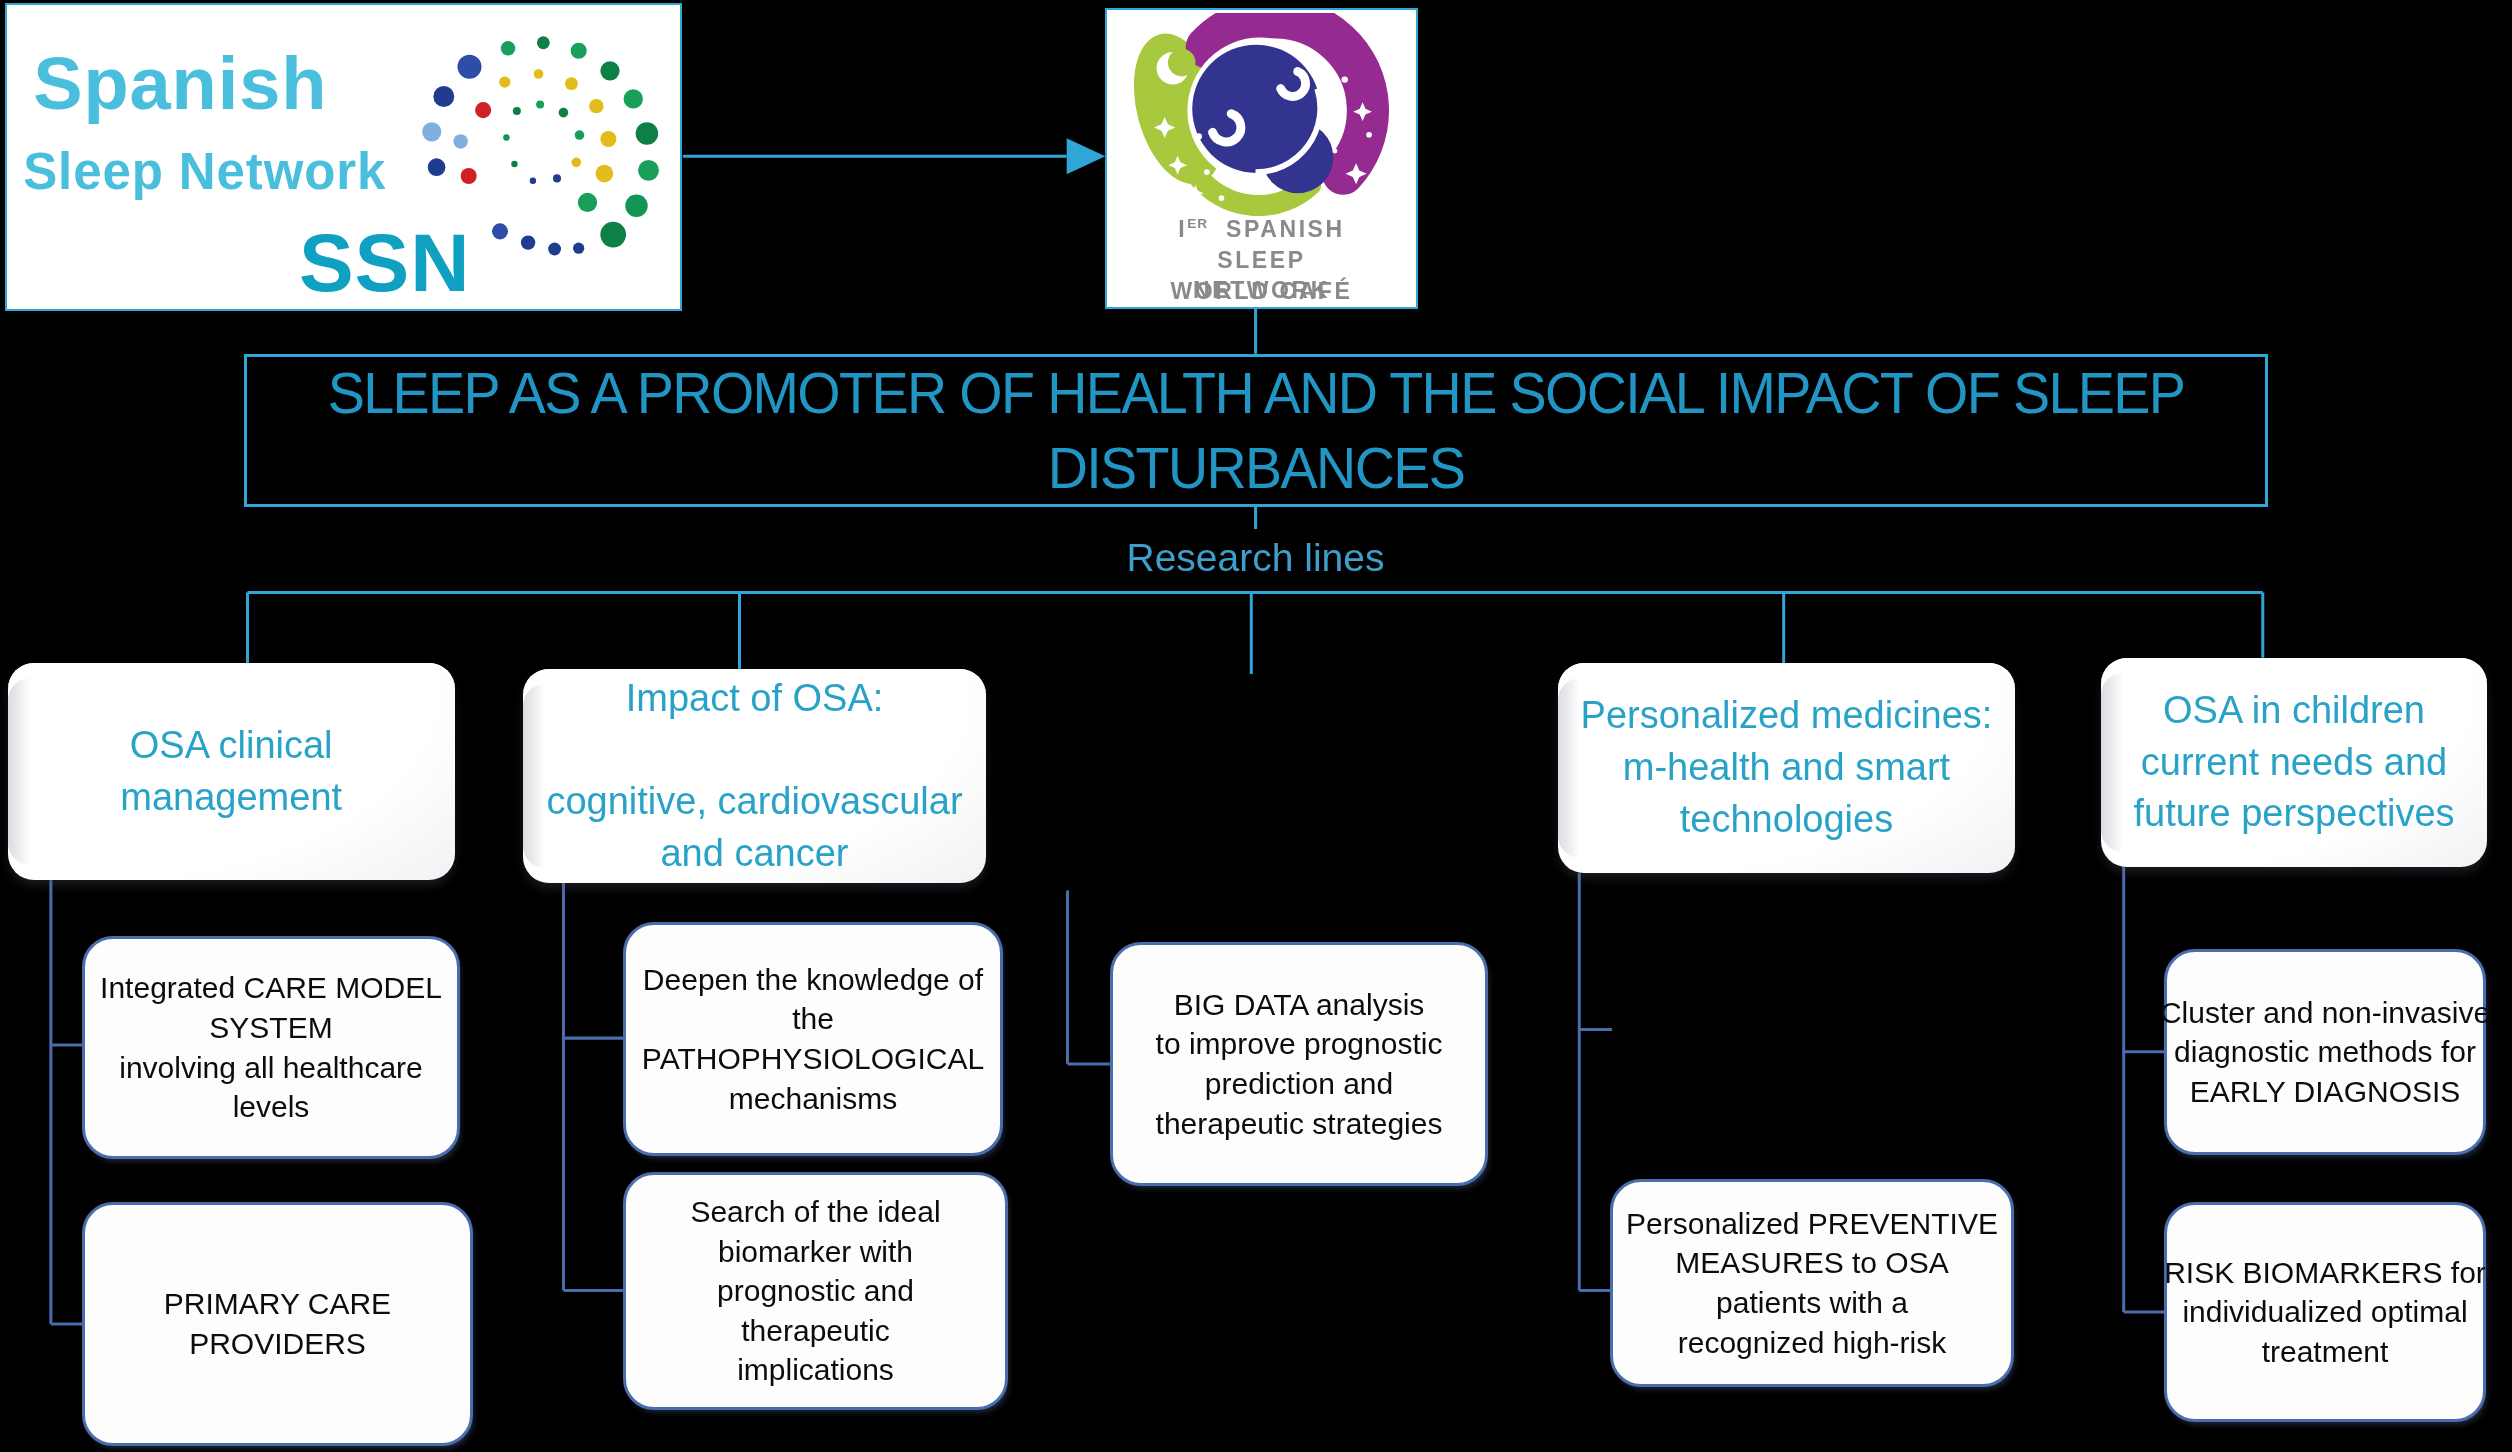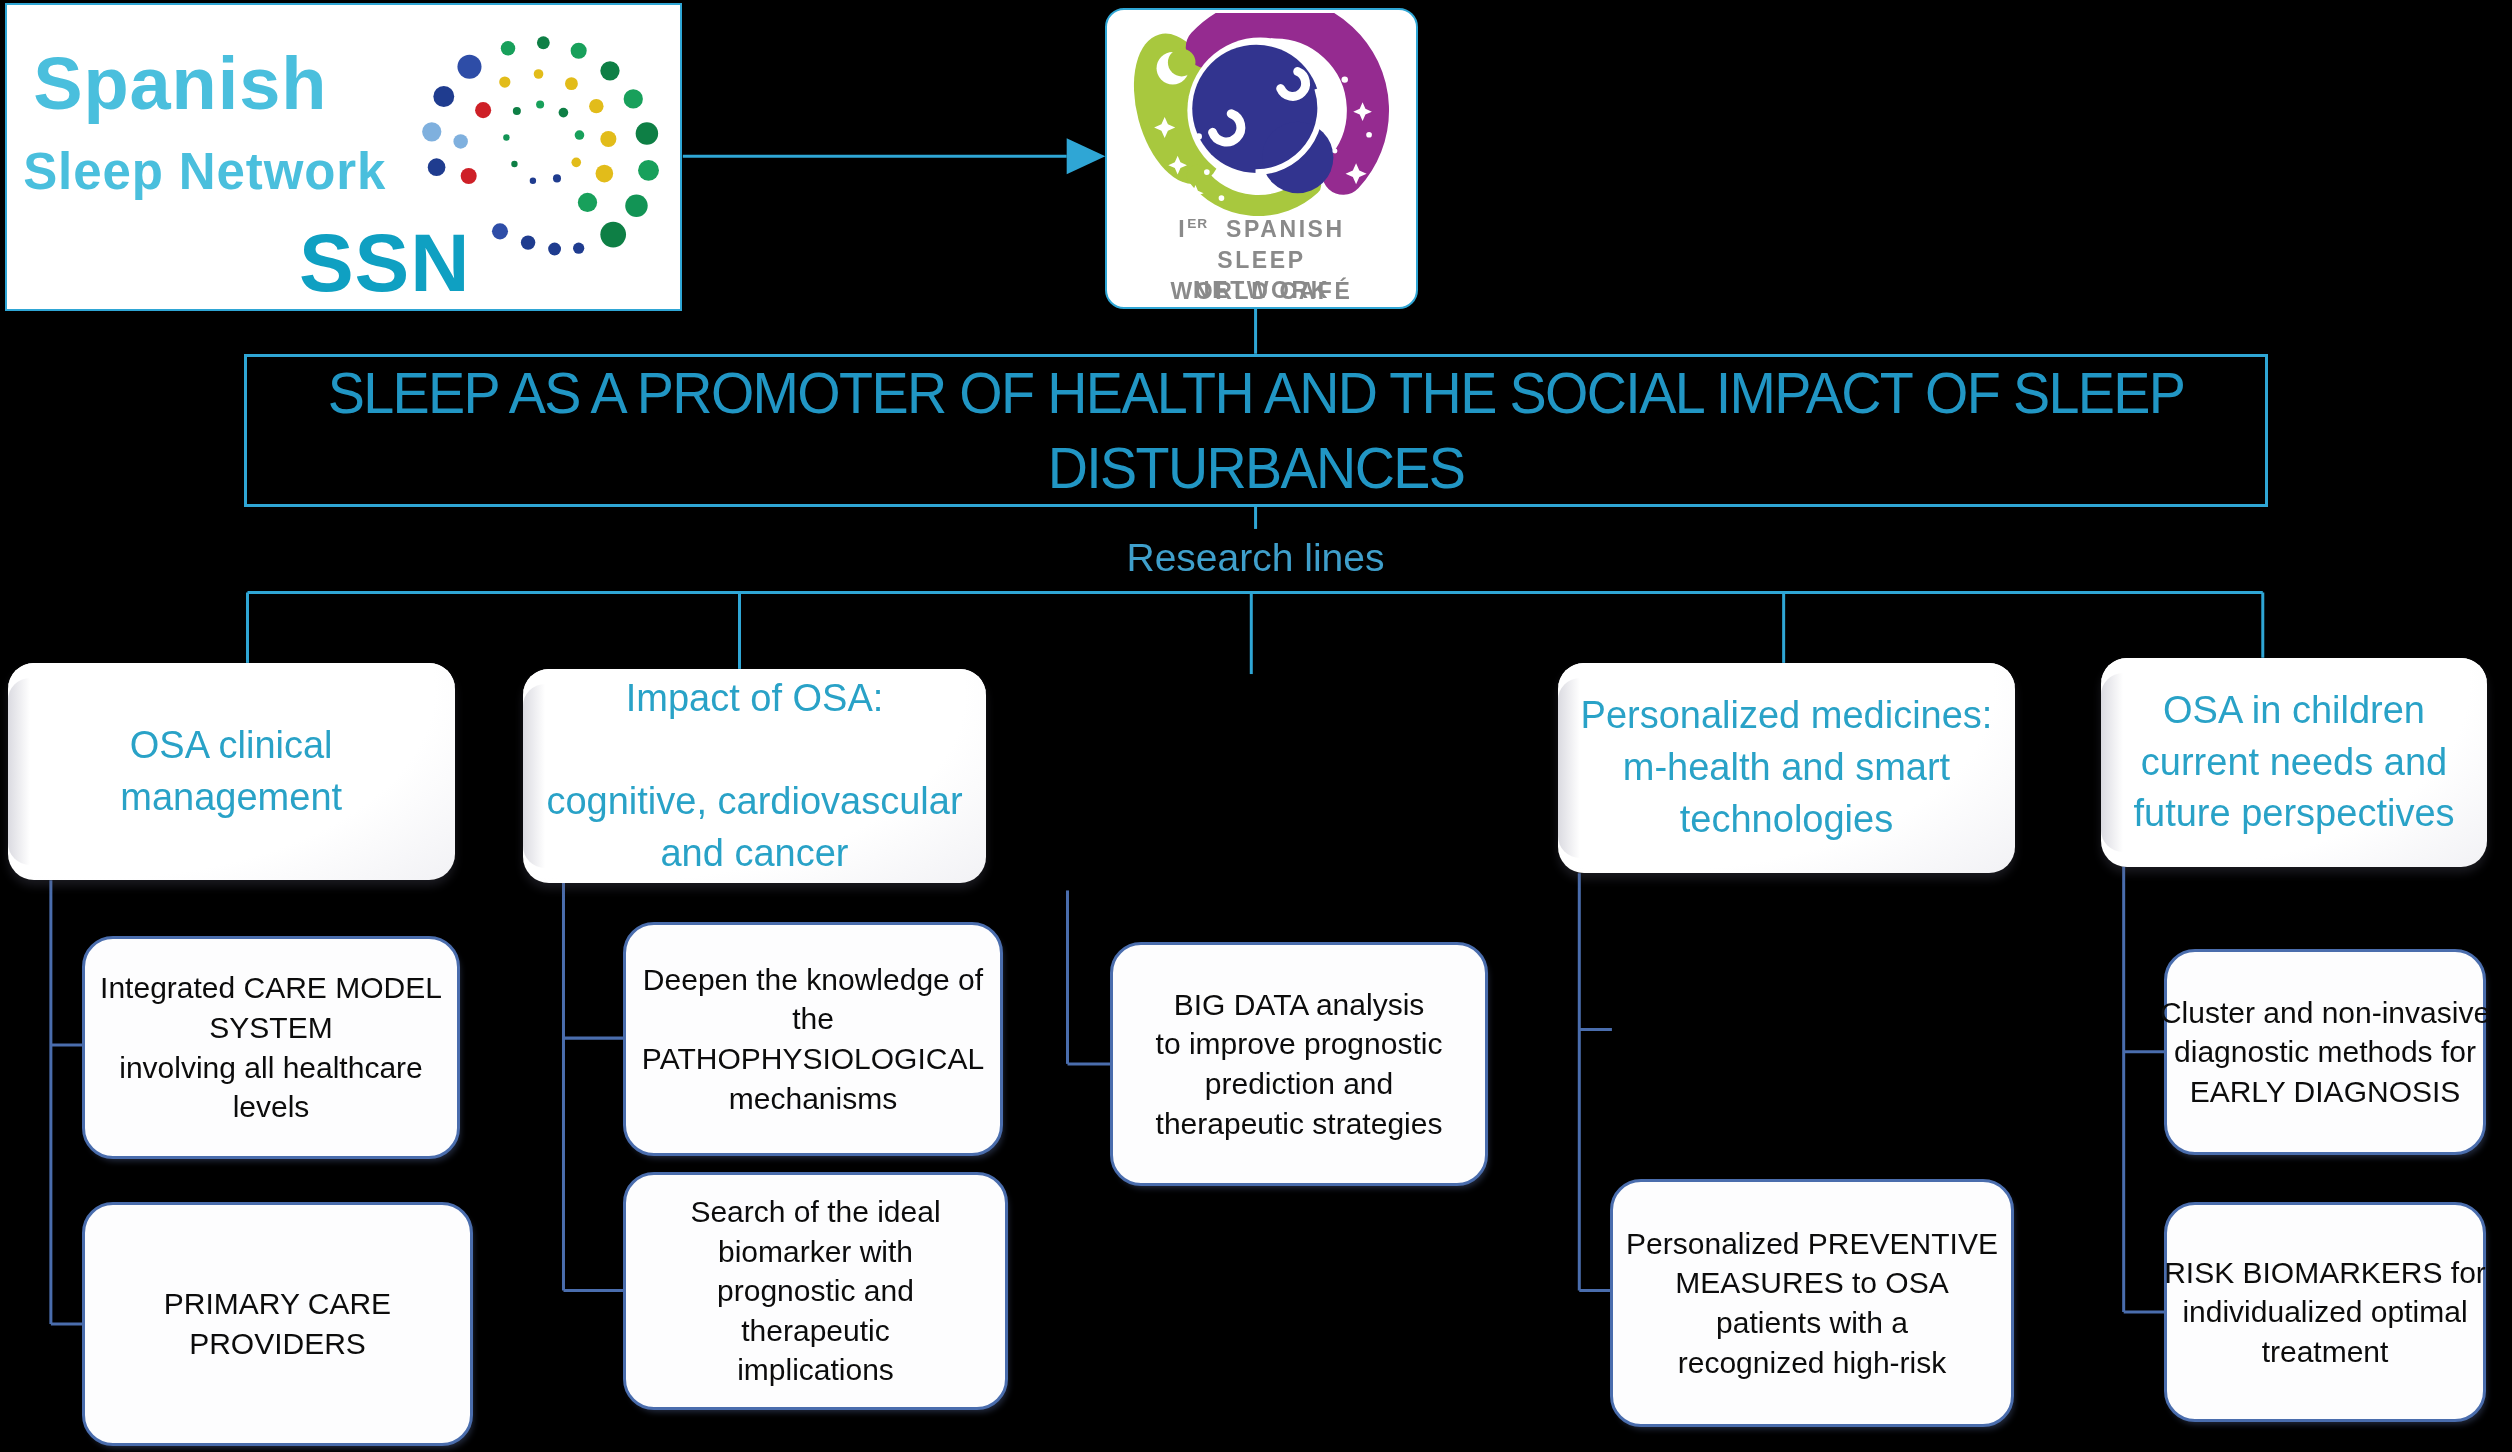--- a/index.html
+++ b/index.html
@@ -11,21 +11,21 @@
   
   .frame{border:2.6px solid var(--accent);background:#fff;box-sizing:border-box;}
   #ssn-box{left:5.2px;top:3.4px;width:677px;height:308px;}
   .ssn-line{position:absolute;font-weight:bold;color:var(--lightcyan);letter-spacing:0.9px;white-space:pre;}
   #ssn-l1{left:26px;top:36px;font-size:74px;}
   #ssn-l2{left:16px;top:137px;font-size:51px;}
   #ssn-l3{left:266px;top:211px;width:223px;text-align:center;font-size:82px;color:var(--teal);}
   #spiral{position:absolute;right:5.2px;top:6.9px;}
   .d0{fill:var(--dot0);} .d1{fill:var(--dot1);} .d2{fill:var(--dot2);} .d3{fill:var(--dot3);}
   .d4{fill:var(--dot4);} .d5{fill:var(--dot5);} .d6{fill:var(--dot6);} .d7{fill:var(--dot7);}
-  #wc-box{left:1105px;top:7.7px;width:313px;height:301px;border-radius:19px;}
+  #wc-box{left:1105px;top:7.7px;width:313px;height:301px;}
   #wc-art{position:absolute;left:8.6px;top:3.4px;}
   .wc-text{position:absolute;left:5.2px;right:5.2px;color:var(--gray);font-weight:bold;
            letter-spacing:2.6px;font-size:23px;line-height:1.32;text-align:center;white-space:pre;}
   #wc-t1{top:204px;}
   #wc-t2{top:235px;display:flex;justify-content:space-between;padding:0 8.6px;flex-direction:column;}
   #wc-t3{top:266px;}
   #wc-t1 sup{font-size:13.7px;letter-spacing:0.9px;}
   
   #title-box{
     left:244px;top:354px;width:2024px;height:153px;border:3.4px solid var(--accent);
@@ -62,21 +62,21 @@
     background:#fdfdfe;display:flex;align-items:center;justify-content:center;text-align:center;
     font-size:30px;line-height:1.32;white-space:pre;color:#0c0c0c;
     box-shadow:2.6px 5.2px 6px -3.4px rgba(90,110,160,.4);
   }
   #chd-0-0{left:82px;  top:936px;width:378px;height:223px;}
   #chd-0-1{left:82px;  top:1202px;width:391px;height:244px;}
   #chd-1-0{left:623px; top:922px;width:380px;height:234px;}
   #chd-1-1{left:623px; top:1172px;width:385px;height:238px;}
   #chd-2-0{left:1110px;top:942px;width:378px;height:244px;}
   #chd-3-0{left:1610px;top:918px;width:397px;height:224px;}
-  #chd-3-1{left:1610px;top:1179px;width:404px;height:248px;}
+  #chd-3-1{left:1610px;top:1179px;width:404px;height:208px;}
   #chd-4-0{left:2164px;top:949px;width:322px;height:206px;}
   #chd-4-1{left:2164px;top:1202px;width:322px;height:220px;}
   
   #wires{left:0;top:0;pointer-events:none;}
   .cy{stroke:var(--accent);stroke-width:3.5;fill:none;}
   .st{stroke:var(--steel);stroke-width:3.5;fill:none;}
 </style>
 </head>
 <body>
 

